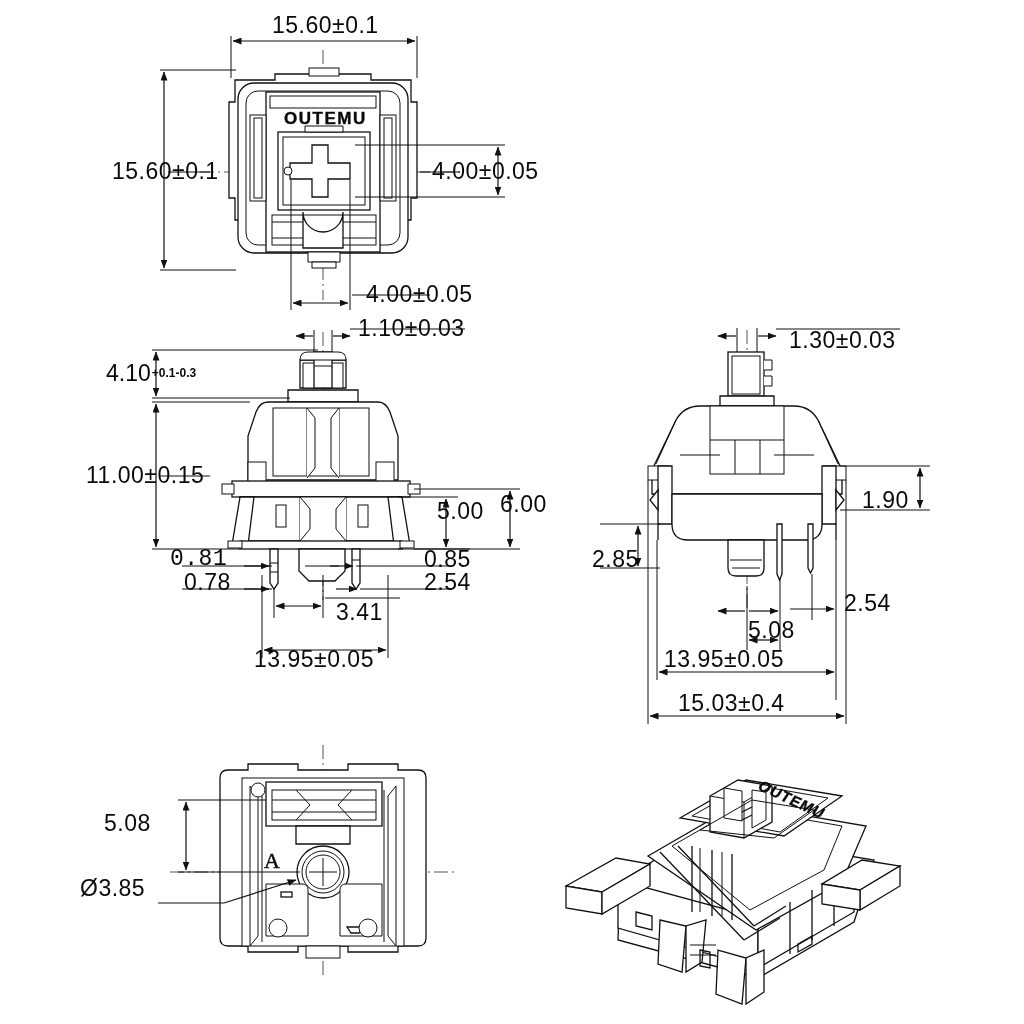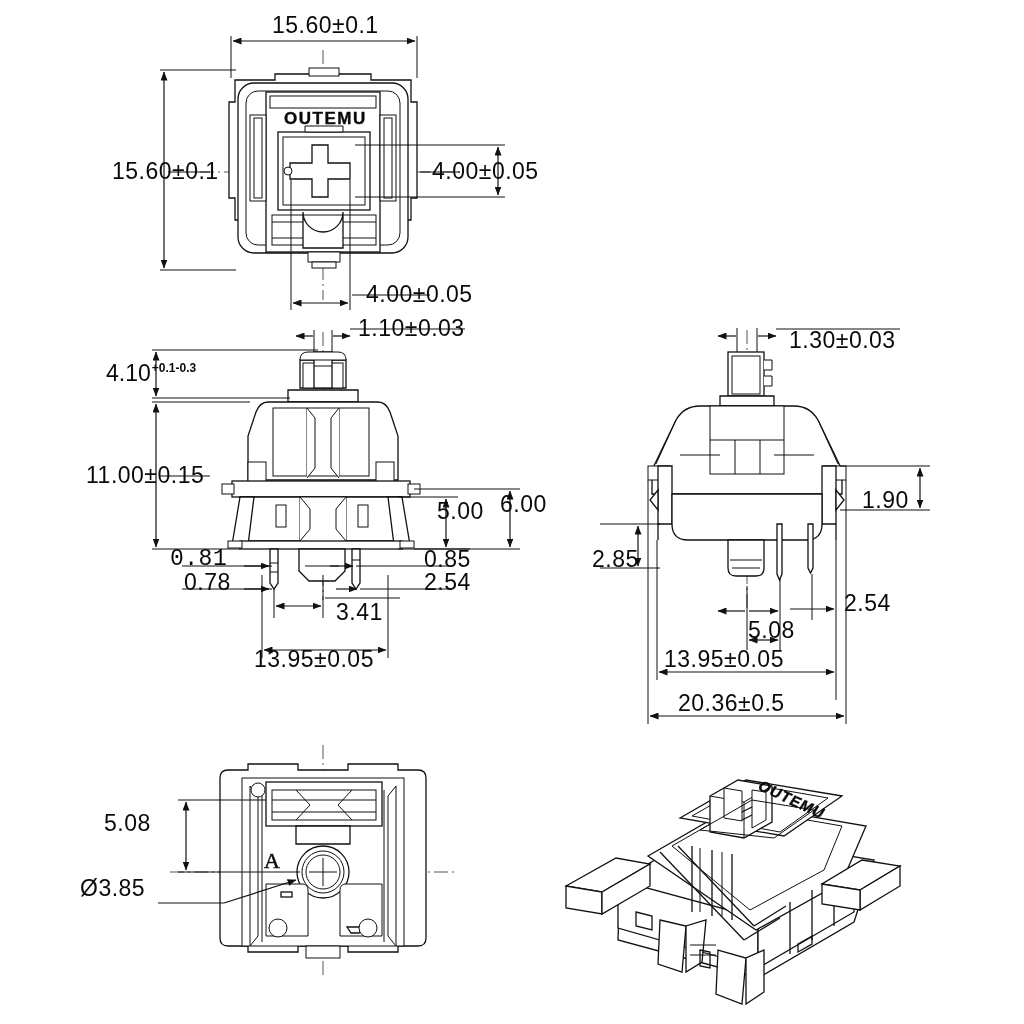--- a/index.html
+++ b/index.html
@@ -17,20 +17,21 @@
     font-size:23px;
     letter-spacing:0.5px;
     color:#0a0a0a;
     white-space:nowrap;
     line-height:1;
     user-select:none;
   }
   .tolbox{
     position:absolute;
     display:inline-flex;
+    align-items:center;
     font-family:"Liberation Sans","DejaVu Sans",sans-serif;
     font-size:23px;
     color:#0a0a0a;
     white-space:nowrap;
     line-height:1;
   }
   .tolbox .stack{
     display:inline-flex;flex-direction:row;
     font-size:12px;font-weight:bold;line-height:1.05;
     margin-left:1px;
@@ -438,21 +439,21 @@
   <div class="dimtext" style="left:862px;top:489px;">1.90</div>
 
   <div class="dimtext" style="left:592px;top:548px;">2.85</div>
 
   <div class="dimtext" style="left:844px;top:592px;">2.54</div>
 
   <div class="dimtext" style="left:748px;top:619px;">5.08</div>
 
   <div class="dimtext" style="left:664px;top:648px;">13.95±0.05</div>
 
-  <div class="dimtext" style="left:678px;top:692px;">20.36±0.5</div>
+  <div class="dimtext" style="left:678px;top:692px;">15.03±0.4</div>
 
   <div class="dimtext" style="left:104px;top:812px;">5.08</div>
 
   <div class="dimtext" style="left:80px;top:877px;">Ø3.85</div>
 
   <div class="viewlabel" style="left:264px;top:848px;-webkit-text-stroke:0.5px #111;">A</div>
 
   <div class="dimtext" style="left:764px;top:778px;font-size:15px;font-weight:bold;letter-spacing:1px;
               transform:rotate(25deg) skewX(-8deg);transform-origin:left top;
               -webkit-text-stroke:0.4px #111;">OUTEMU</div>

